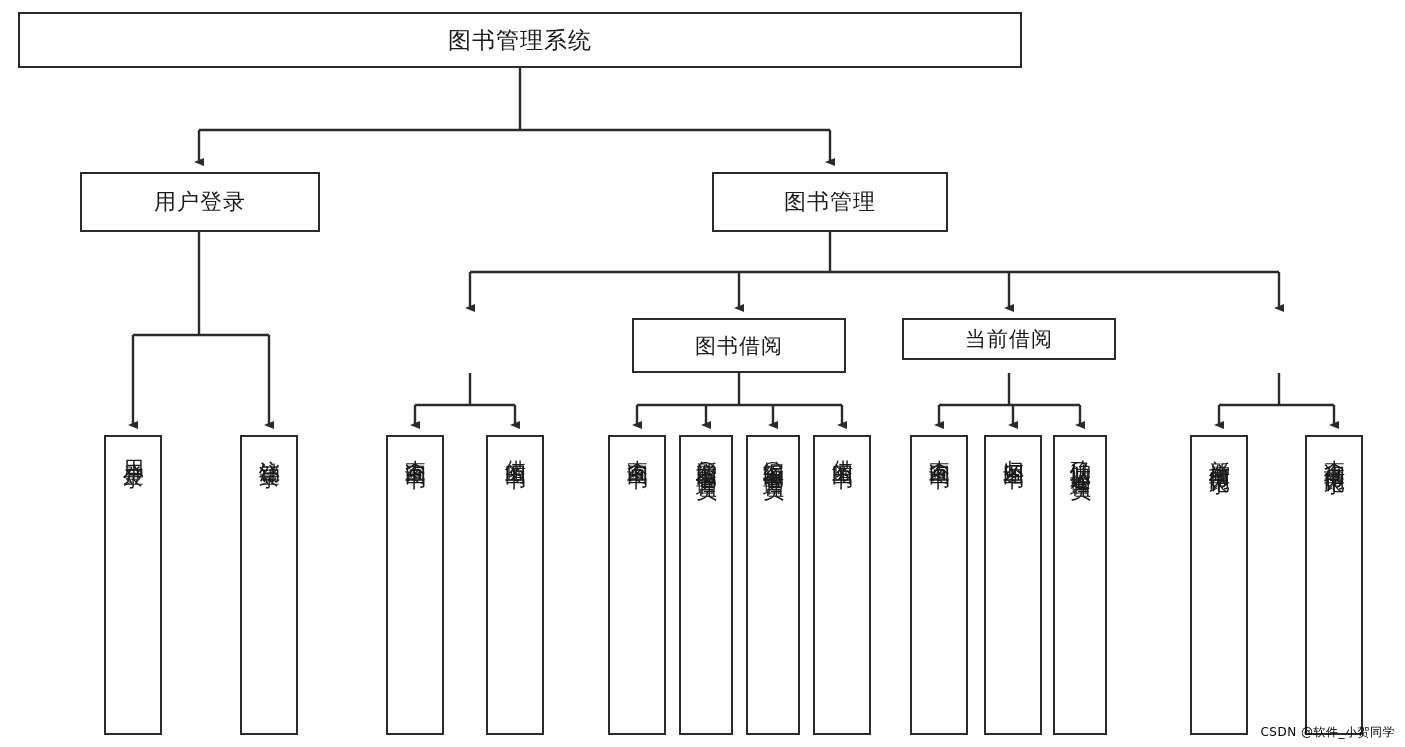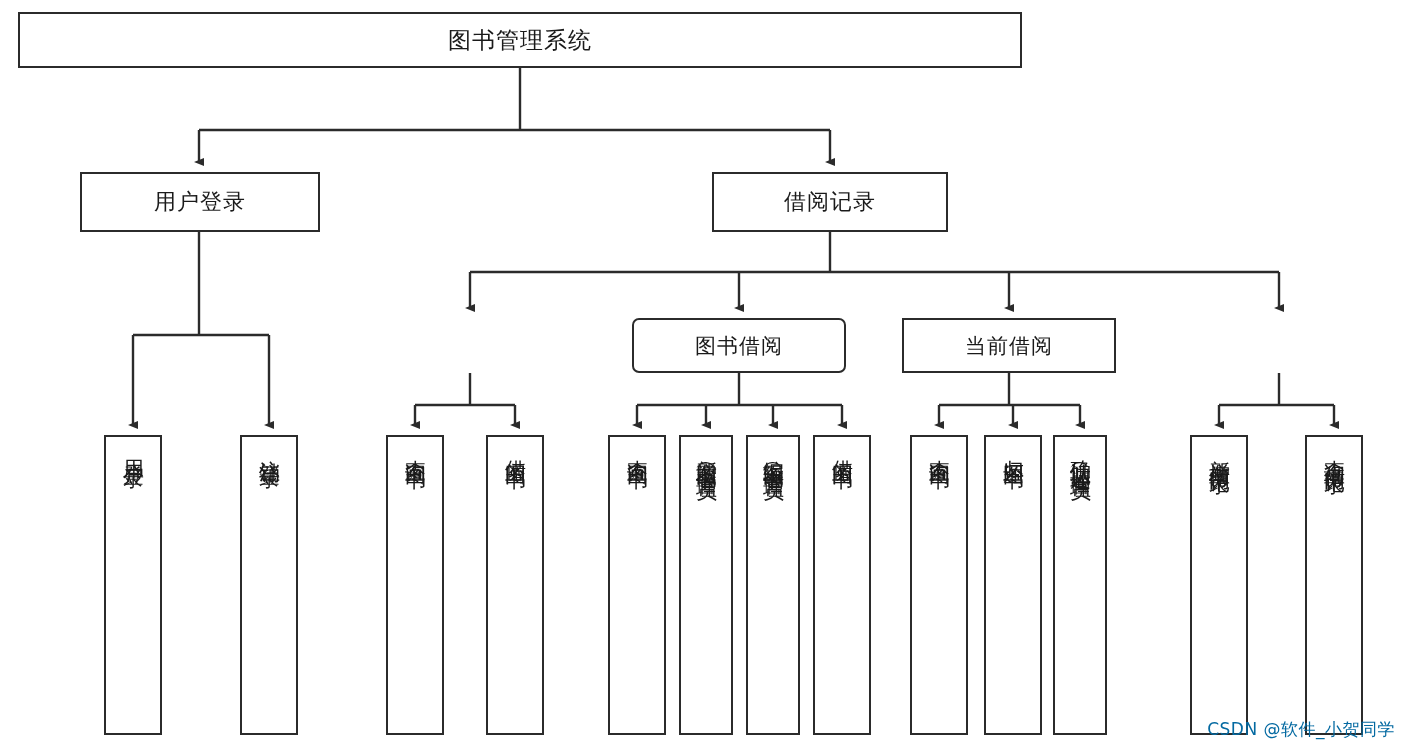--- a/index.html
+++ b/index.html
@@ -61,22 +61,22 @@
     color: #1a1a1a;
   }
   .hlabel {
     white-space: nowrap;
     letter-spacing: 1px;
   }
   #watermark {
     position: absolute;
     right: 10px;
     bottom: 6px;
-    font-size: 17px;
-    color: #0369a1;
+    font-size: 12px;
+    color: #000000;
     white-space: nowrap;
     letter-spacing: 0.5px;
   }
 </style>
 </head>
 <body>
 
 <div id="diagram-root">
 
   <svg id="edge-layer" viewBox="0 0 1405 747" xmlns="http://www.w3.org/2000/svg">
@@ -130,27 +130,27 @@
   </svg>
 
   <div class="node node-root" style="left:18px; top:12px; width:1004px; height:56px;">
     <span class="hlabel">图书管理系统</span>
   </div>
 
   <div class="node node-l2" style="left:80px; top:172px; width:240px; height:60px;">
     <span class="hlabel">用户登录</span>
   </div>
   <div class="node node-l2" style="left:712px; top:172px; width:236px; height:60px;">
-    <span class="hlabel">借阅记录</span>
+    <span class="hlabel">图书管理</span>
   </div>
 
-  <div class="node node-l3" style="left:632px; top:318px; width:214px; height:55px;border-radius:7px;">
+  <div class="node node-l3" style="left:632px; top:318px; width:214px; height:55px;">
     <span class="hlabel">图书借阅</span>
   </div>
-  <div class="node node-l3" style="left:902px; top:318px; width:214px; height:55px;">
+  <div class="node node-l3" style="left:902px; top:318px; width:214px; height:42px;">
     <span class="hlabel">当前借阅</span>
   </div>
 
   <div class="node node-leaf" style="left:104px; top:435px; width:58px; height:300px;">
     <span class="vlabel">用户登录</span>
   </div>
   <div class="node node-leaf" style="left:240px; top:435px; width:58px; height:300px;">
     <span class="vlabel">注销登录</span>
   </div>
 

